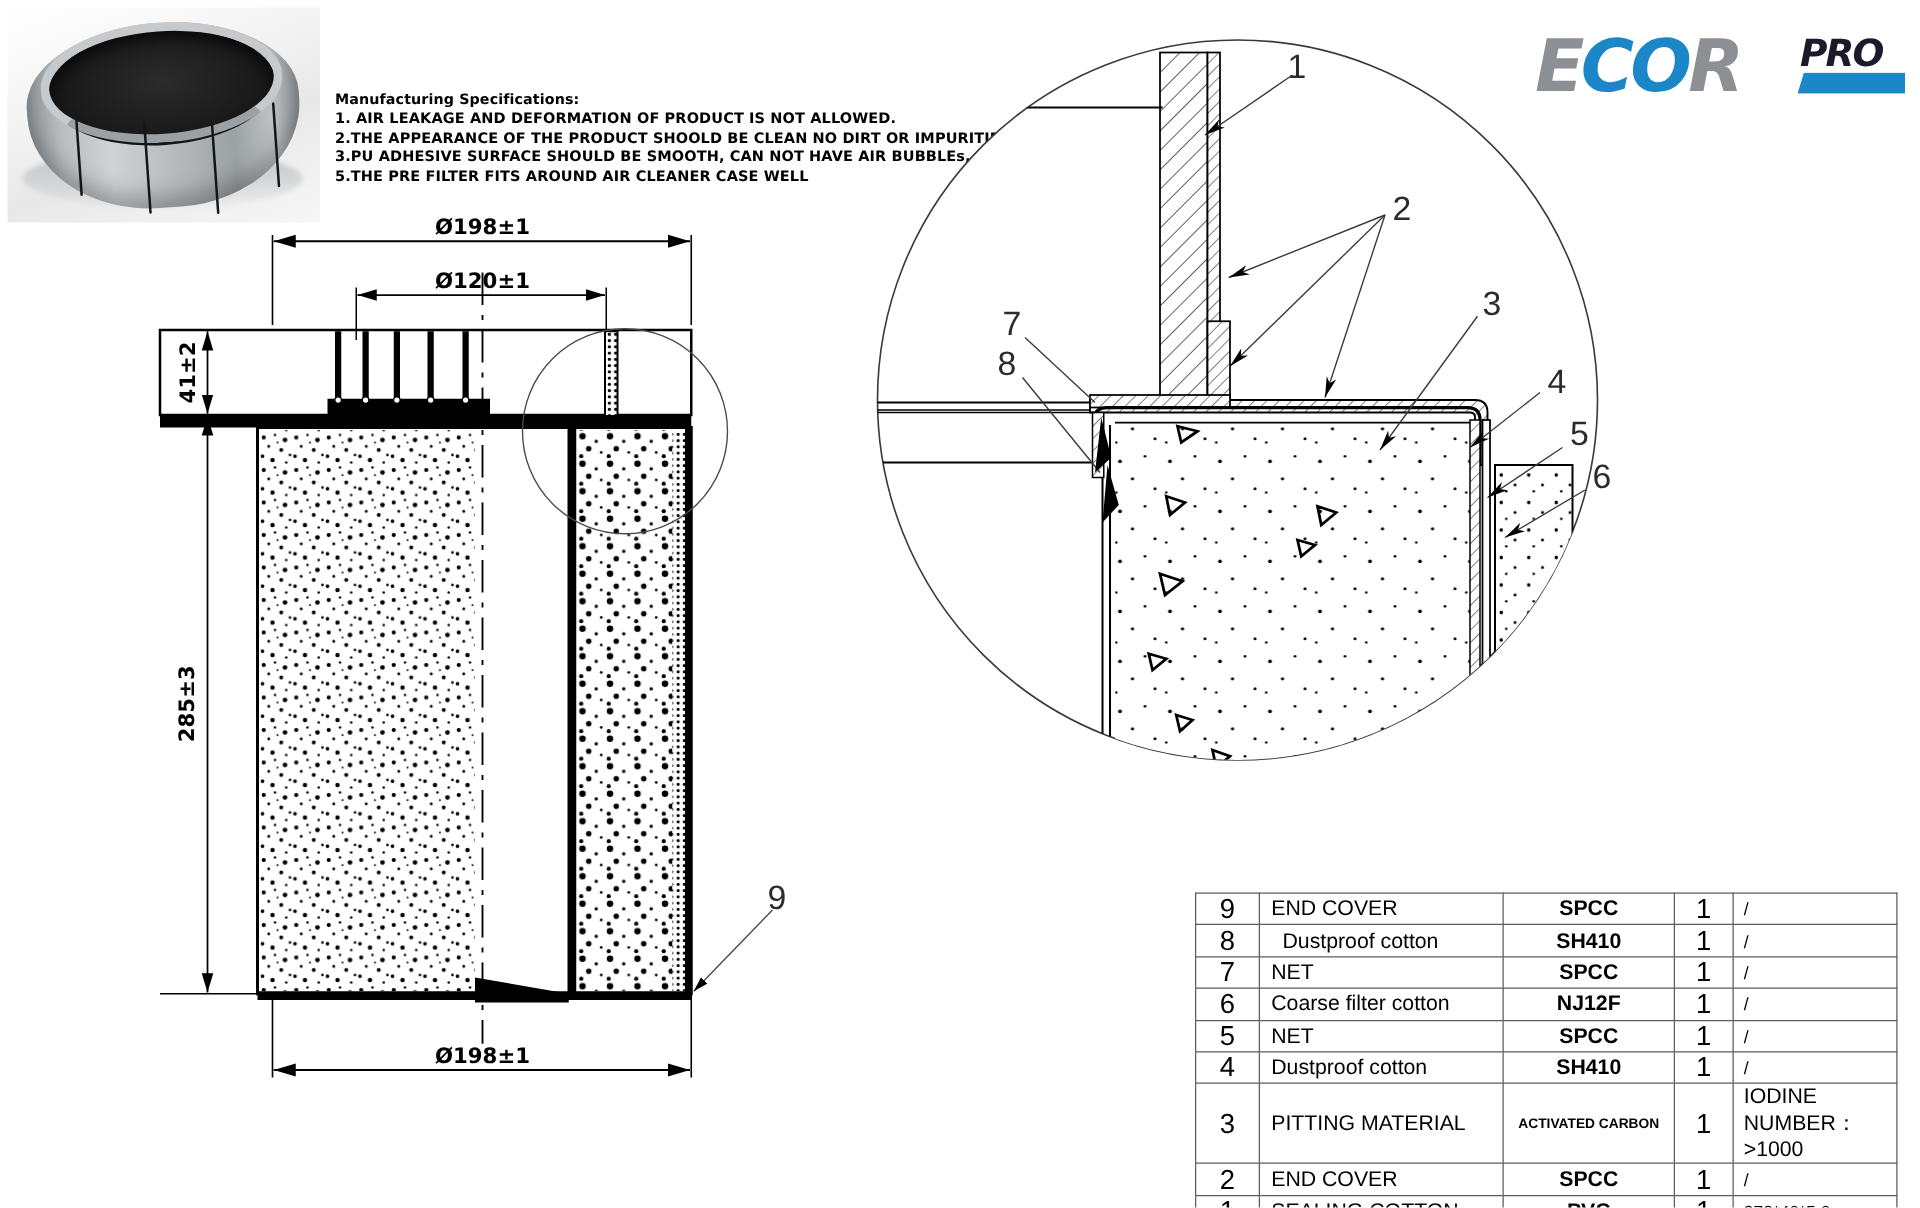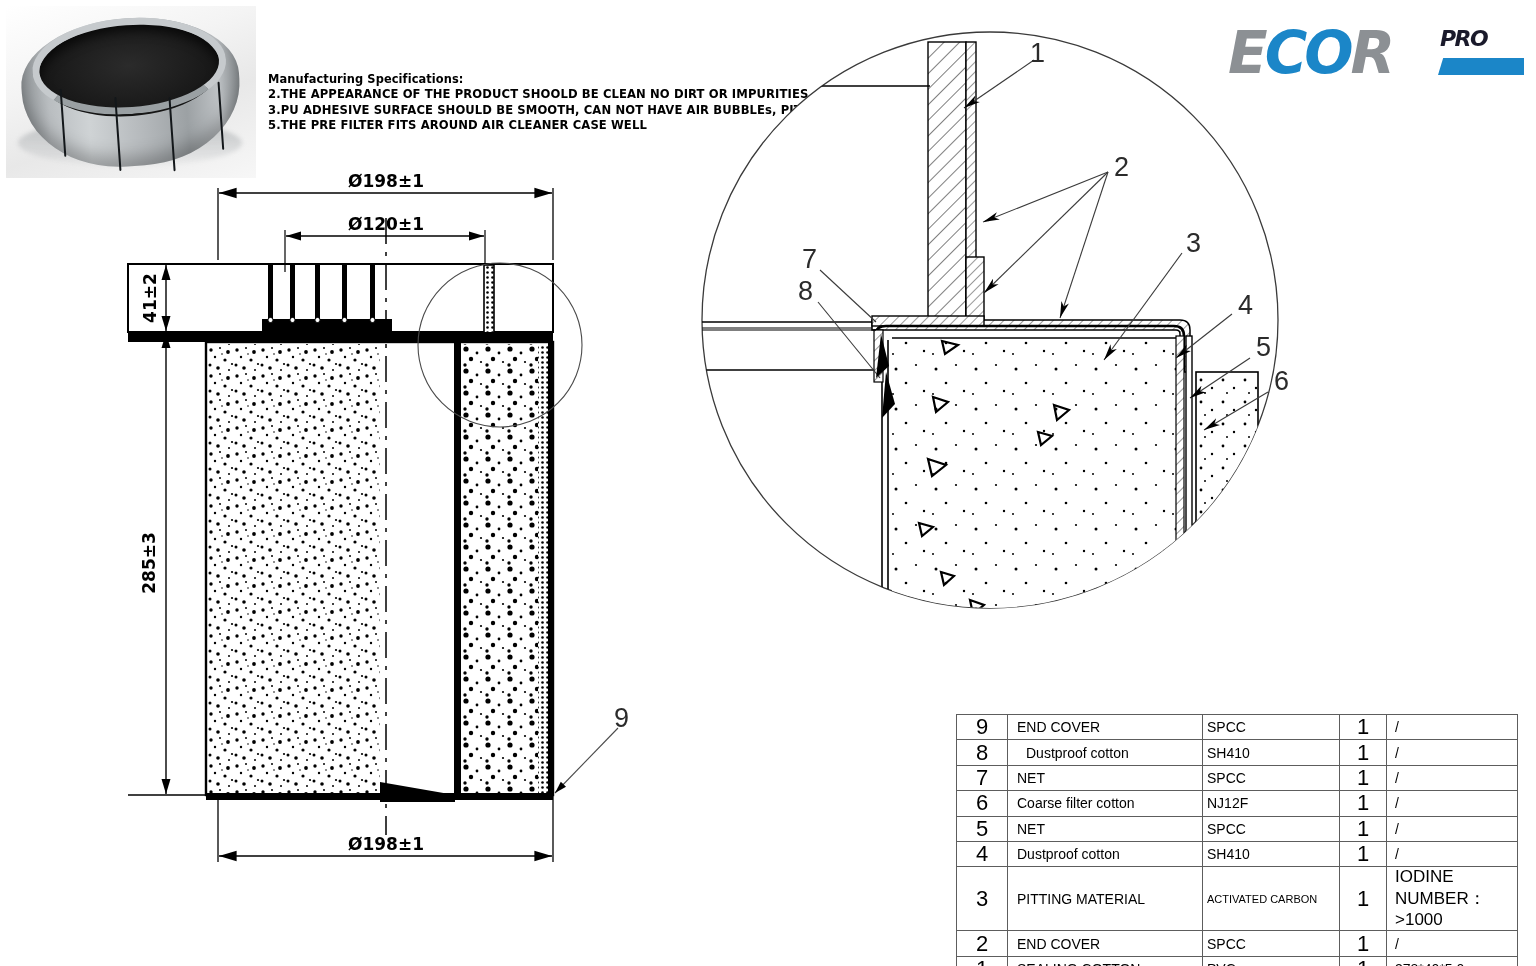--- a/index.html
+++ b/index.html
@@ -65,21 +65,21 @@
     font-family:"DejaVu Sans", sans-serif;
     font-weight:bold;font-style:italic;font-size:58px;letter-spacing:-3px;
     line-height:58px;
   }
   #ecor-pro-logo .g1{color:#8c9094;}
   #ecor-pro-logo .g2{color:#1b86c8;}
   #ecor-pro-logo .g3{color:#8c9094;}
   #ecor-pro-logo .pro{
     position:absolute;left:218px;top:4px;
     font-family:"DejaVu Sans", sans-serif;
-    font-weight:bold;font-style:italic;font-size:22px;letter-spacing:-1.5px;
+    font-weight:bold;font-style:italic;font-size:30px;letter-spacing:-1.5px;
     color:#1a1a2b;
   }
   #ecor-pro-logo .pro-bar{
     position:absolute;left:216px;top:36px;width:86px;height:17px;
     background:#1b86c8;
     clip-path:polygon(6% 0,100% 0,100% 100%,0% 100%);
   }
 
   
   .dwg{position:absolute;left:0;top:0;}
@@ -93,25 +93,25 @@
   
   #parts-table{
     position:absolute;left:956px;top:714px;width:562px;
     border-collapse:collapse;
     background:#fff;
   }
   #parts-table td{
     border:1px solid #5d5d5d;
     padding:0 4px;height:24.4px;
     font-family:"Liberation Sans", sans-serif;
-    font-size:14px;color:#000;vertical-align:middle;
+    font-size:17px;color:#000;vertical-align:middle;
   }
   #parts-table td.c-no{width:42px;text-align:center;font-size:22px;line-height:22px;}
   #parts-table td.c-name{width:172px;text-align:left;padding-left:9px;}
-  #parts-table td.c-mat{width:128px;}
+  #parts-table td.c-mat{width:128px;text-align:center;font-weight:bold;}
   #parts-table td.c-qty{width:38px;text-align:center;font-size:22px;line-height:22px;}
   #parts-table td.c-rem{text-align:left;padding-left:8px;}
   #parts-table td.mat-small{font-size:11px;}
   #parts-table td.rem-big{font-size:17px;margin-left:29px;}
   #parts-table td.rem-mid{font-size:14px;}
   #parts-table td.name-ind{padding-left:18px;}
 </style>
 </head>
 <body>
 
@@ -125,20 +125,21 @@
       <div class="ring-lip"></div>
       <div class="slot" style="left:38px;top:66px;height:68px;"></div>
       <div class="slot" style="left:92px;top:78px;height:74px;"></div>
       <div class="slot" style="left:146px;top:82px;height:74px;"></div>
       <div class="slot" style="left:196px;top:70px;height:68px;"></div>
     </div>
   </div>
 
   <div id="manufacturing-specs">
     <div class="spec-title">Manufacturing Specifications:</div>
+    <div>1. AIR LEAKAGE AND DEFORMATION OF PRODUCT IS NOT ALLOWED.</div>
     <div>2.THE APPEARANCE OF THE PRODUCT SHOOLD BE CLEAN NO DIRT OR IMPURITIES.</div>
     <div>3.PU ADHESIVE SURFACE SHOULD BE SMOOTH, CAN NOT HAVE AIR BUBBLEs, PITTING OR BURNING GLUE.</div>
     <div>5.THE PRE FILTER FITS AROUND AIR CLEANER CASE WELL</div>
   </div>
 
   <div id="ecor-pro-logo">
     <div class="word"><span class="g1">E</span><span class="g2">CO</span><span class="g3">R</span></div>
     <div class="pro">PRO</div>
     <div class="pro-bar"></div>
   </div>

